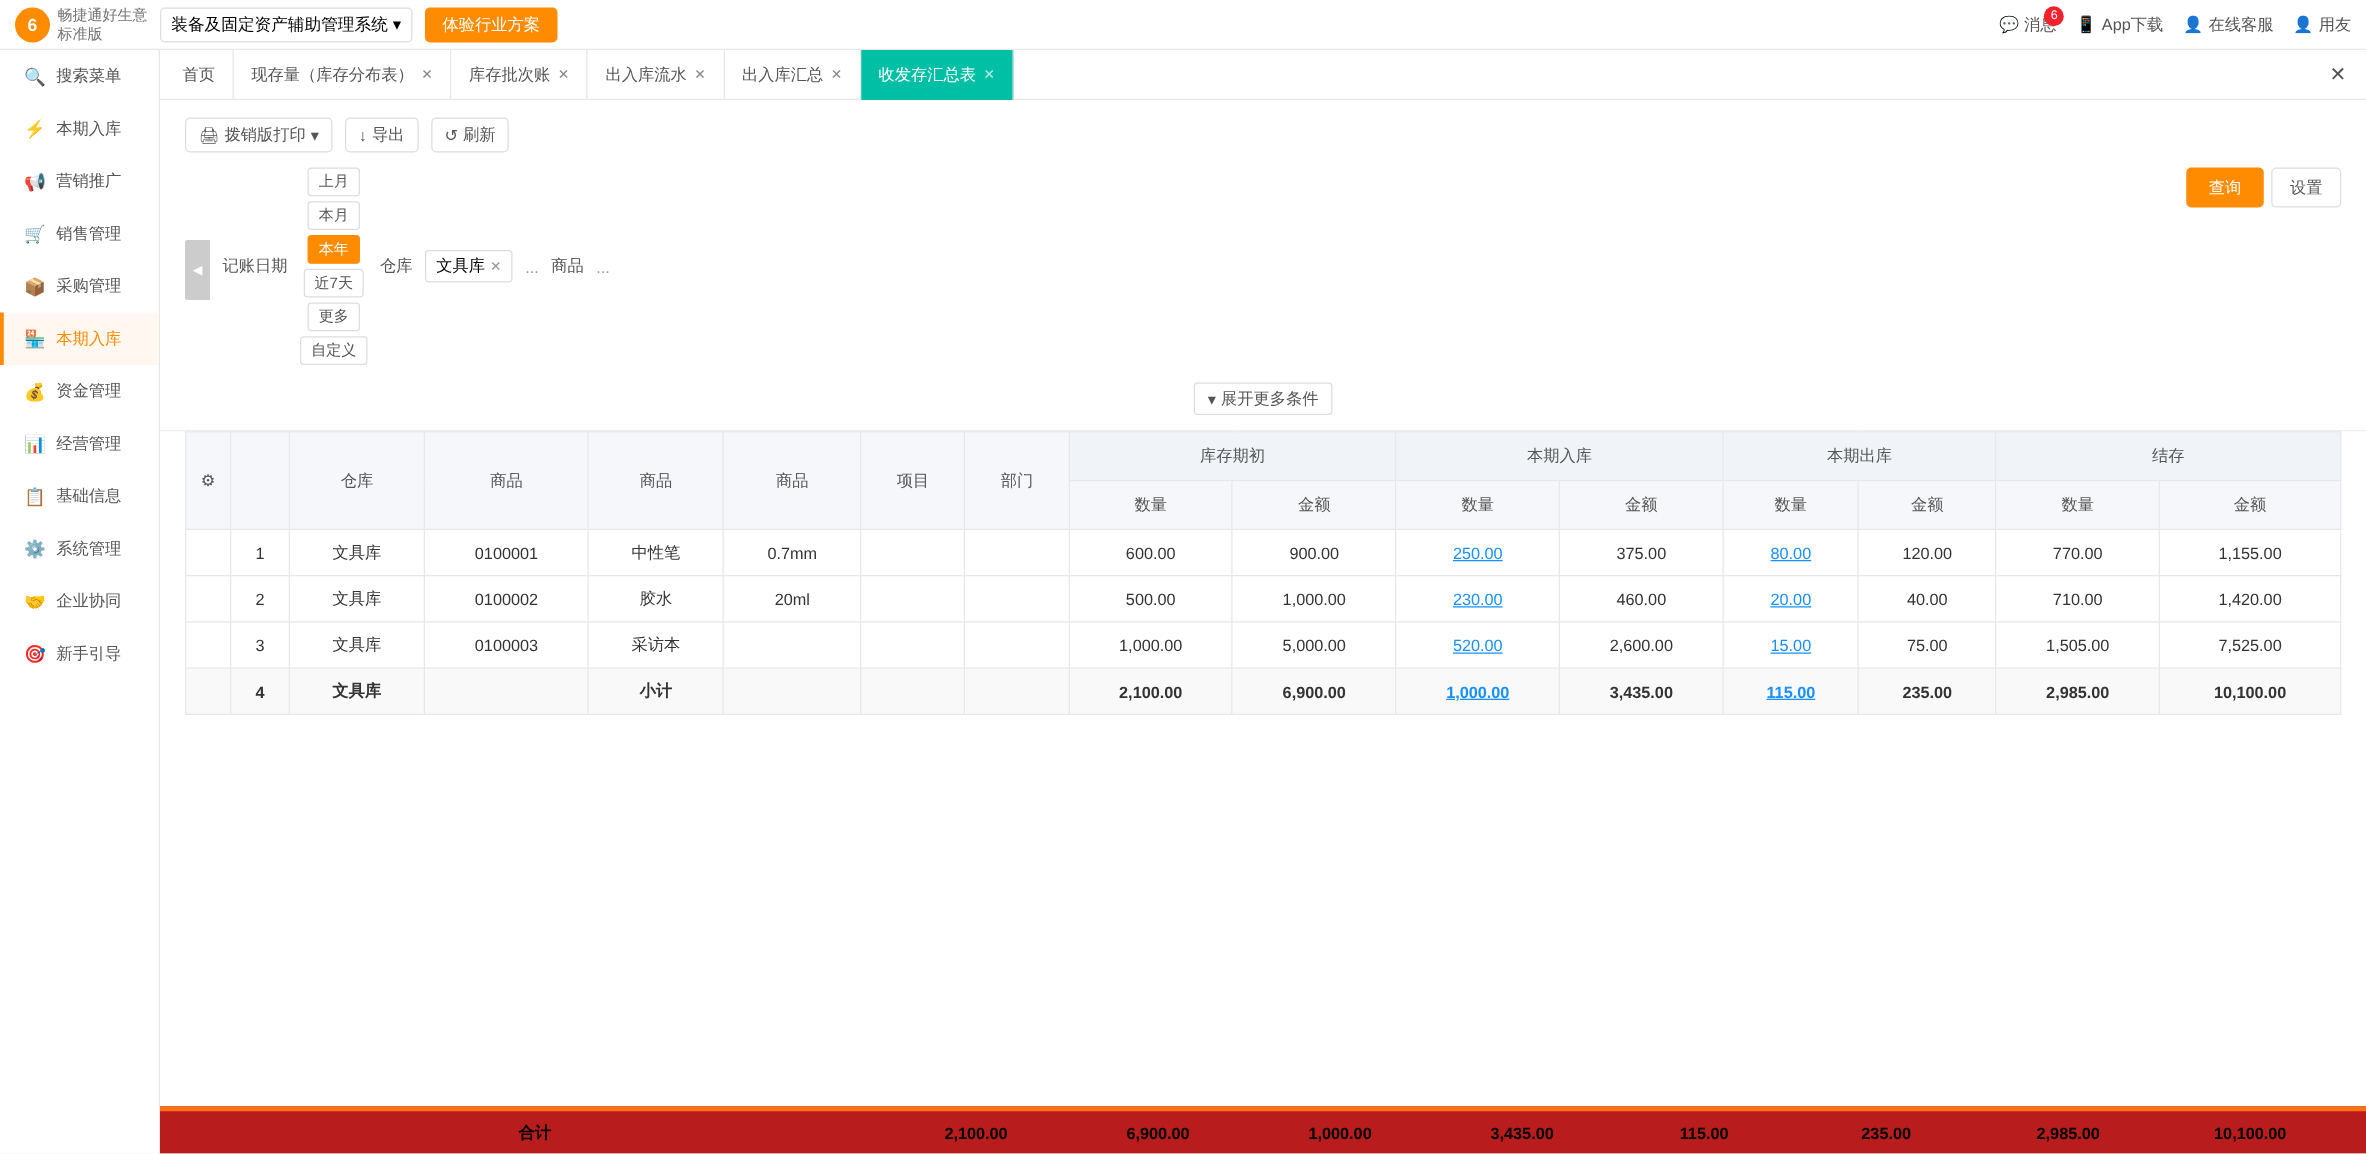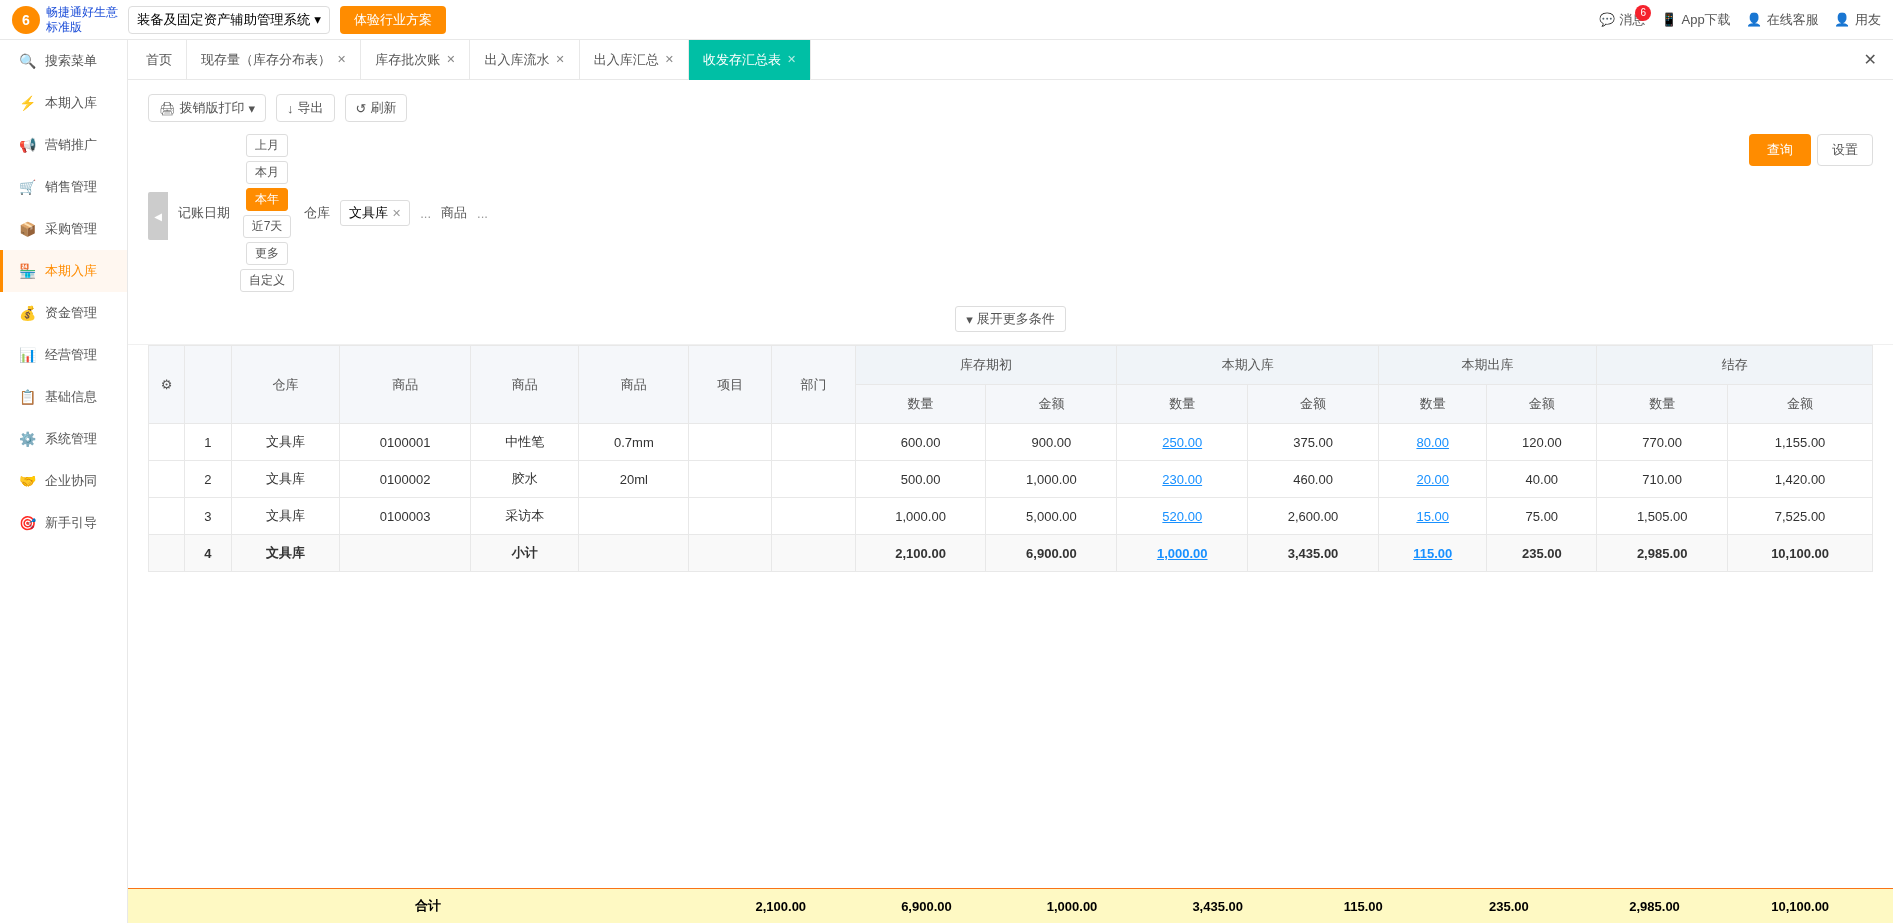--- a/index.html
+++ b/index.html
@@ -3,21 +3,21 @@
   <meta charset="utf-8">
   <style>
     * { box-sizing: border-box; margin: 0; padding: 0; }
     body { font-family: 'Microsoft YaHei', Arial, sans-serif; font-size: 13px; background: #f0f2f5; display: flex; flex-direction: column; height: 923px; overflow: hidden; }
 
     
     .top-bar { height: 40px; background: #fff; display: flex; align-items: center; padding: 0 12px; border-bottom: 1px solid #e8e8e8; justify-content: space-between; flex-shrink: 0; }
     .top-bar-left { display: flex; align-items: center; gap: 10px; }
     .logo-area { display: flex; align-items: center; gap: 6px; }
     .logo-icon { width: 28px; height: 28px; background: #ff8c00; border-radius: 50%; display: flex; align-items: center; justify-content: center; color: white; font-weight: bold; font-size: 14px; }
-    .logo-text { color: #1d4ed8; font-size: 12px; line-height: 1.2; }
+    .logo-text { color: #737373; font-size: 12px; line-height: 1.2; }
     .top-bar-right { display: flex; align-items: center; gap: 16px; color: #555; font-size: 13px; }
     .top-bar-right .icon-btn { display: flex; align-items: center; gap: 4px; cursor: pointer; position: relative; }
     .badge { background: #f5222d; color: white; border-radius: 50%; width: 16px; height: 16px; font-size: 10px; display: flex; align-items: center; justify-content: center; position: absolute; top: -6px; right: -6px; }
     .experience-btn { background: #ff8c00; color: white; border: none; padding: 5px 14px; border-radius: 4px; cursor: pointer; font-size: 13px; }
     .dropdown-btn { border: 1px solid #ddd; padding: 4px 8px; border-radius: 4px; cursor: pointer; display: flex; align-items: center; gap: 4px; background: #fff; }
 
     
     .main-layout { display: flex; flex: 1; overflow: hidden; }
 
     
@@ -67,21 +67,21 @@
     thead tr { background: #f5f7fa; }
     th { padding: 10px 8px; text-align: center; border: 1px solid #e8e8e8; color: #555; font-weight: 500; white-space: nowrap; }
     td { padding: 9px 8px; border: 1px solid #e8e8e8; text-align: center; color: #333; }
     .subtotal-row td { font-weight: bold; background: #f9f9f9; }
     .number-link { color: #1890ff; text-decoration: underline; cursor: pointer; }
     .th-group { background: #f0f4f8; }
     .settings-col { width: 36px; }
     .settings-cell { cursor: pointer; color: #555; }
 
     
-    .footer-total { background: #fef9c3; border-top: 1px solid #f97316; padding: 8px 20px; display: flex; align-items: center; font-size: 13px; font-weight: bold; flex-shrink: 0; }
+    .footer-total { background: #b91c1c; border-top: 4px solid #f97316; padding: 8px 20px; display: flex; align-items: center; font-size: 13px; font-weight: bold; flex-shrink: 0; }
     .footer-nums { display: flex; flex: 1; }
     .footer-num { flex: 1; text-align: center; }
 
     .collapse-btn { background: #e8e8e8; border: none; width: 20px; height: 48px; cursor: pointer; display: flex; align-items: center; justify-content: center; color: #fff; font-size: 10px; border-radius: 2px 0 0 2px; align-self: center; background: #ccc; }
   </style>
 </head>
 <body>
 
 <div class="top-bar">
   <div class="top-bar-left">

